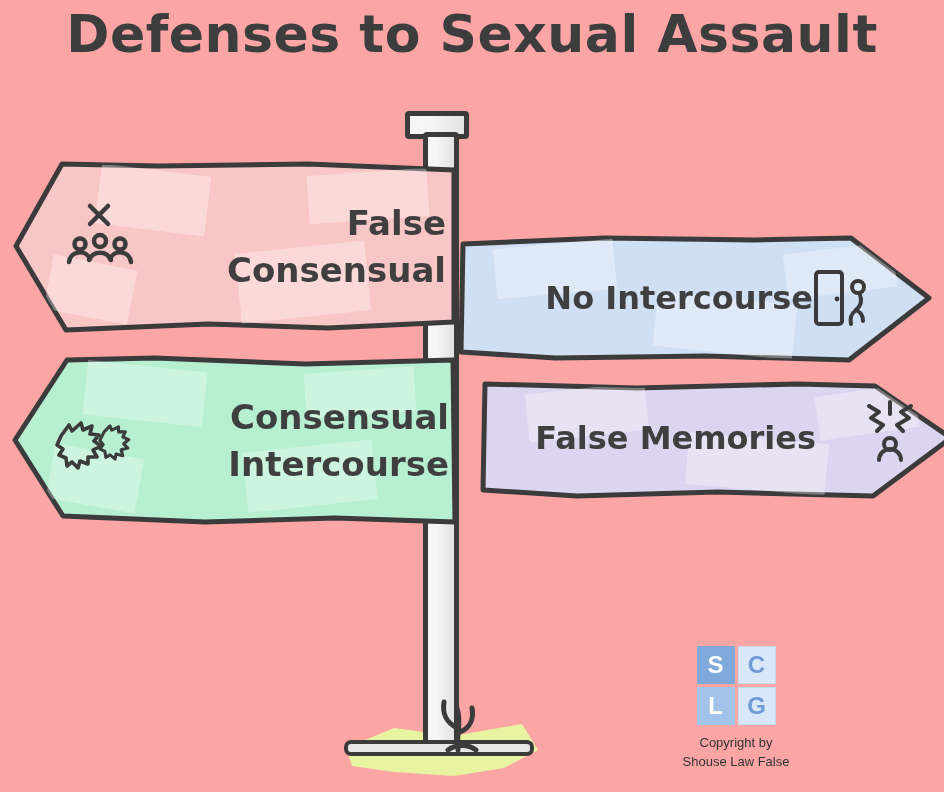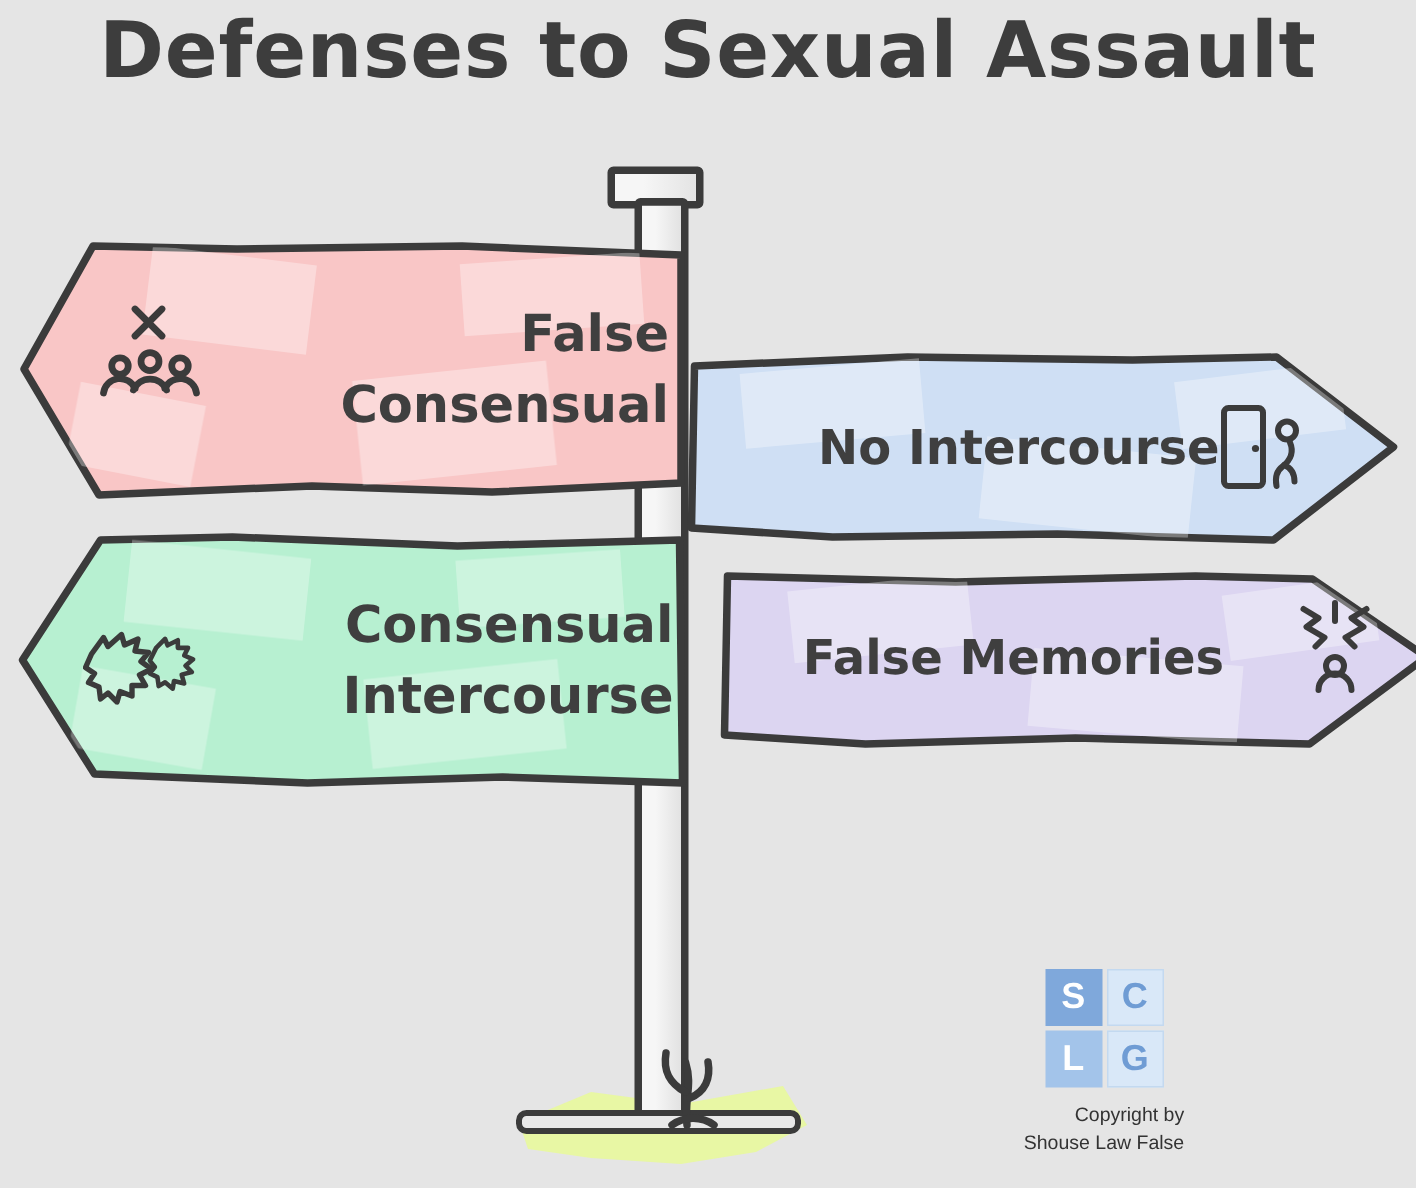--- a/index.html
+++ b/index.html
@@ -1,17 +1,17 @@
 <!DOCTYPE html>
 <html><head>
 <meta charset="utf-8">
 <style>
   html,body { margin:0; padding:0; background:#ffffff; }
   .canvas {
-    position:relative; width:944px; height:792px; background:#e5e5e5;
+    position:relative; width:944px; height:792px; background:#fca5a5;
     overflow:hidden; font-family:"DejaVu Sans", sans-serif;
   }
   .title {
     position:absolute; top:4px; left:0; width:100%; margin:0;
     text-align:center; font-size:52px; font-weight:bold;
     color:#3d3d3d; letter-spacing:0.5px;
   }
   
   .pole {
     position:absolute; left:423px; top:132px; width:26px; height:614px;
@@ -55,21 +55,21 @@
   }
   .tile {
     display:flex; align-items:center; justify-content:center;
     font-size:24px; font-weight:bold; font-family:"Liberation Sans", sans-serif;
   }
   .t-s { background:#7fa8db; color:#ffffff; }
   .t-c { background:#d9e8f8; color:#6f9cd4; border:1px solid #c3d9f0; }
   .t-l { background:#a3c4ea; color:#ffffff; }
   .t-g { background:#d9e8f8; color:#6f9cd4; border:1px solid #c3d9f0; }
   .copyright {
-    margin-top:9px; text-align:right; color:#333333; font-size:13px; line-height:1.45;
+    margin-top:9px; text-align:center; color:#333333; font-size:13px; line-height:1.45;
     font-family:"Liberation Sans", sans-serif;
   }
 </style>
 </head>
 <body>
 
 <div class="canvas">
 
   <h1 class="title">Defenses to Sexual Assault</h1>
 

